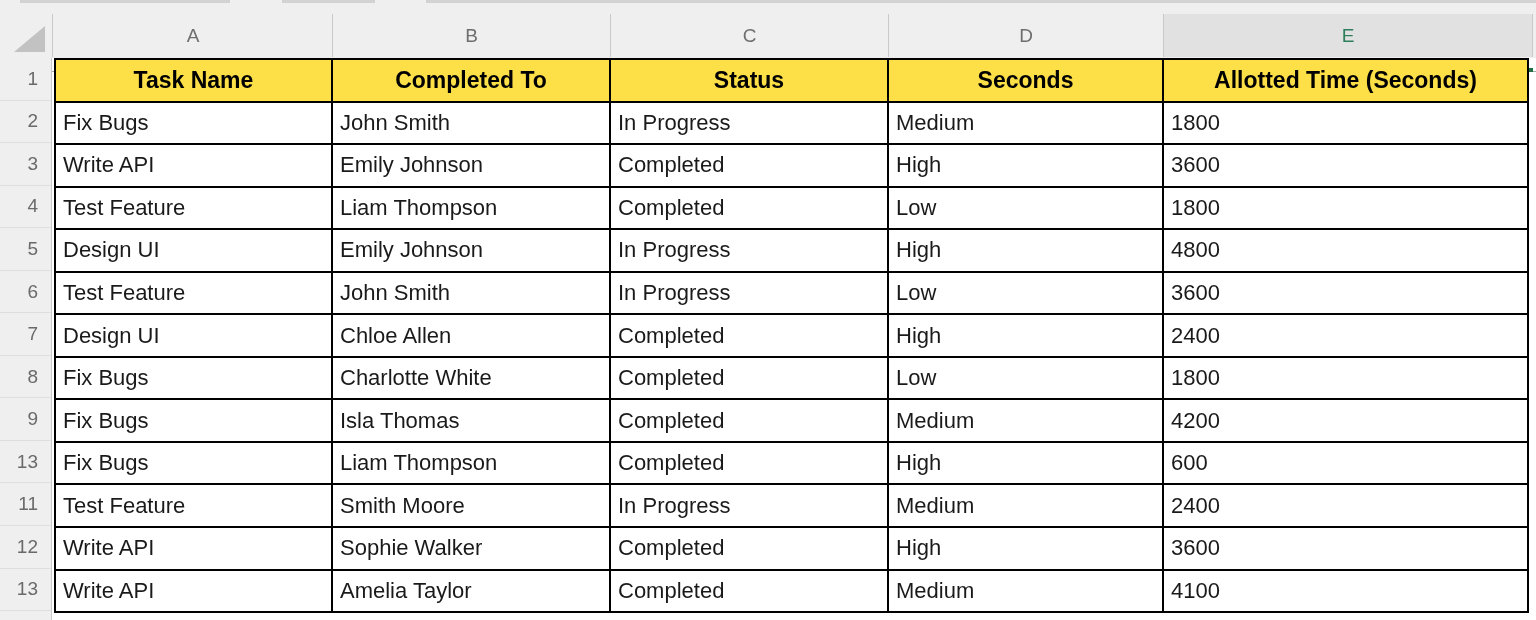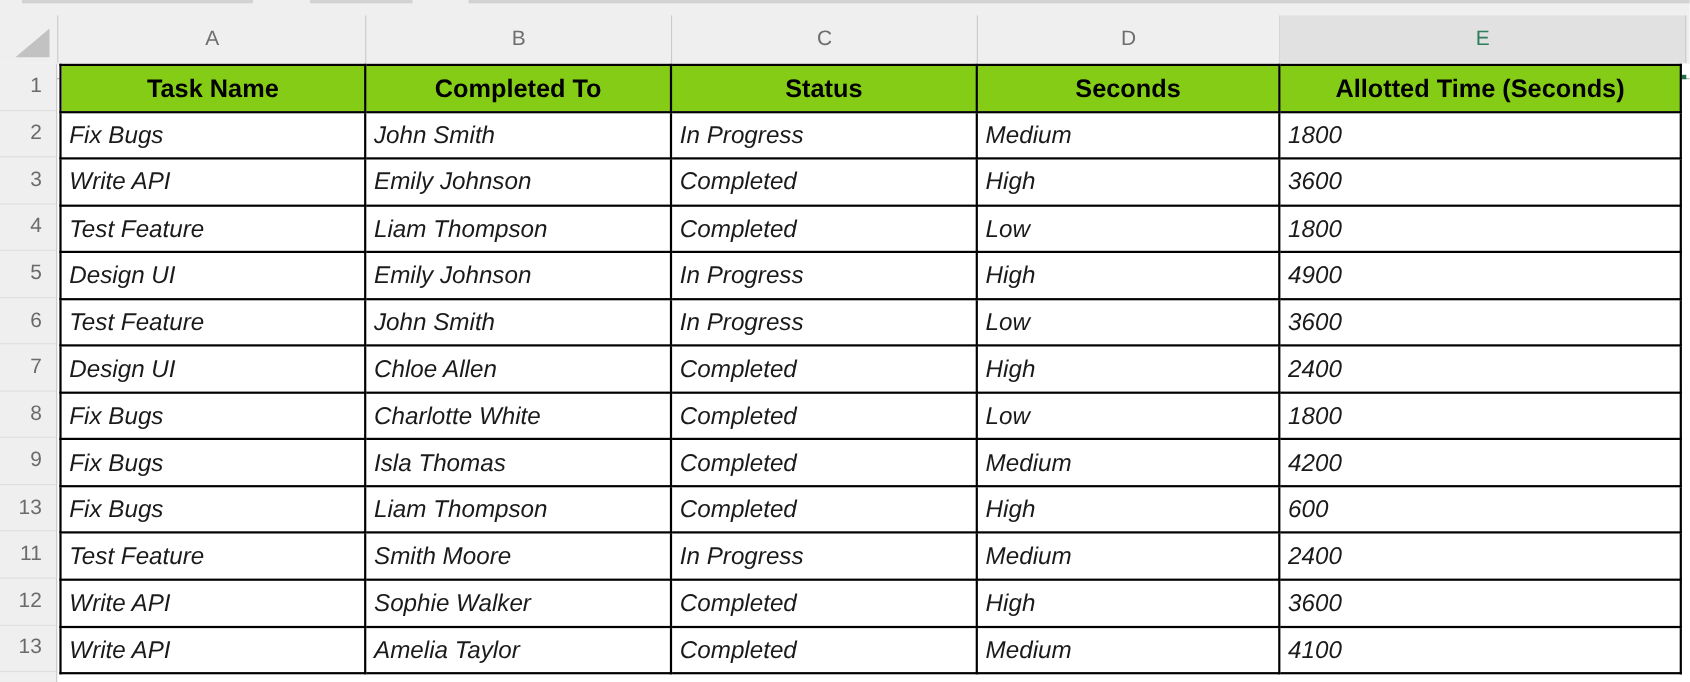--- a/index.html
+++ b/index.html
@@ -49,25 +49,25 @@
   
   table.sheet{
     position:absolute;left:54px;top:58px;border-collapse:collapse;table-layout:fixed;
     background:#ffffff;
   }
   table.sheet th, table.sheet td{
     border:2px solid #000000;height:40.55px;overflow:hidden;white-space:nowrap;
     box-sizing:content-box;
   }
   table.sheet th{
-    background:#84cc16;font-weight:bold;font-size:23px;color:#000000;
+    background:#fde047;font-weight:bold;font-size:23px;color:#000000;
     text-align:center;padding:0 21px;
   }
   table.sheet td{
-    font-size:22px;color:#1a1a1a;text-align:left;padding:0 4px 0 7px;vertical-align:middle;font-style:italic;
+    font-size:22px;color:#1a1a1a;text-align:left;padding:0 4px 0 7px;vertical-align:middle;
   }
 </style>
 </head>
 <body>
 
 <div class="top-panel">
   <div class="remnant r1"></div>
   <div class="remnant r2"></div>
   <div class="remnant r3"></div>
 </div>
@@ -140,21 +140,21 @@
         <td>Liam Thompson</td>
         <td>Completed</td>
         <td>Low</td>
         <td>1800</td>
       </tr>
       <tr>
         <td>Design UI</td>
         <td>Emily Johnson</td>
         <td>In Progress</td>
         <td>High</td>
-        <td>4900</td>
+        <td>4800</td>
       </tr>
       <tr>
         <td>Test Feature</td>
         <td>John Smith</td>
         <td>In Progress</td>
         <td>Low</td>
         <td>3600</td>
       </tr>
       <tr>
         <td>Design UI</td>

